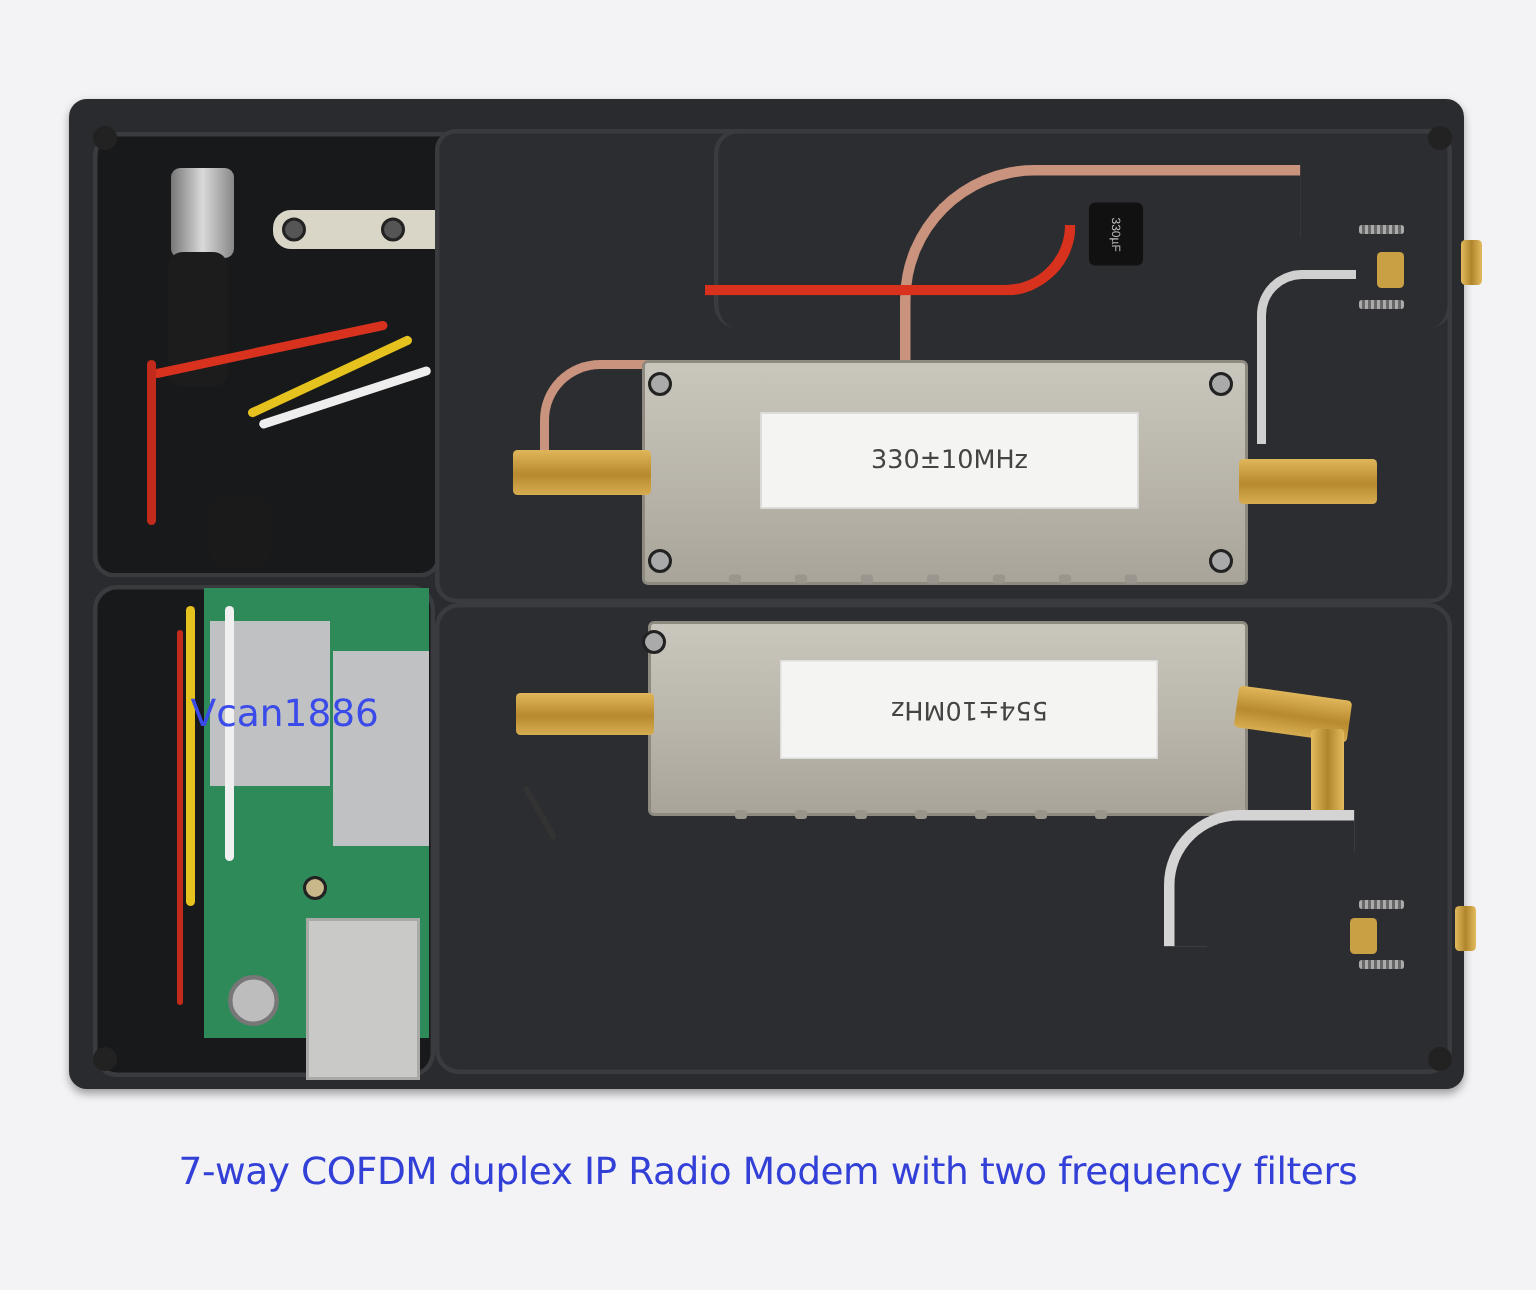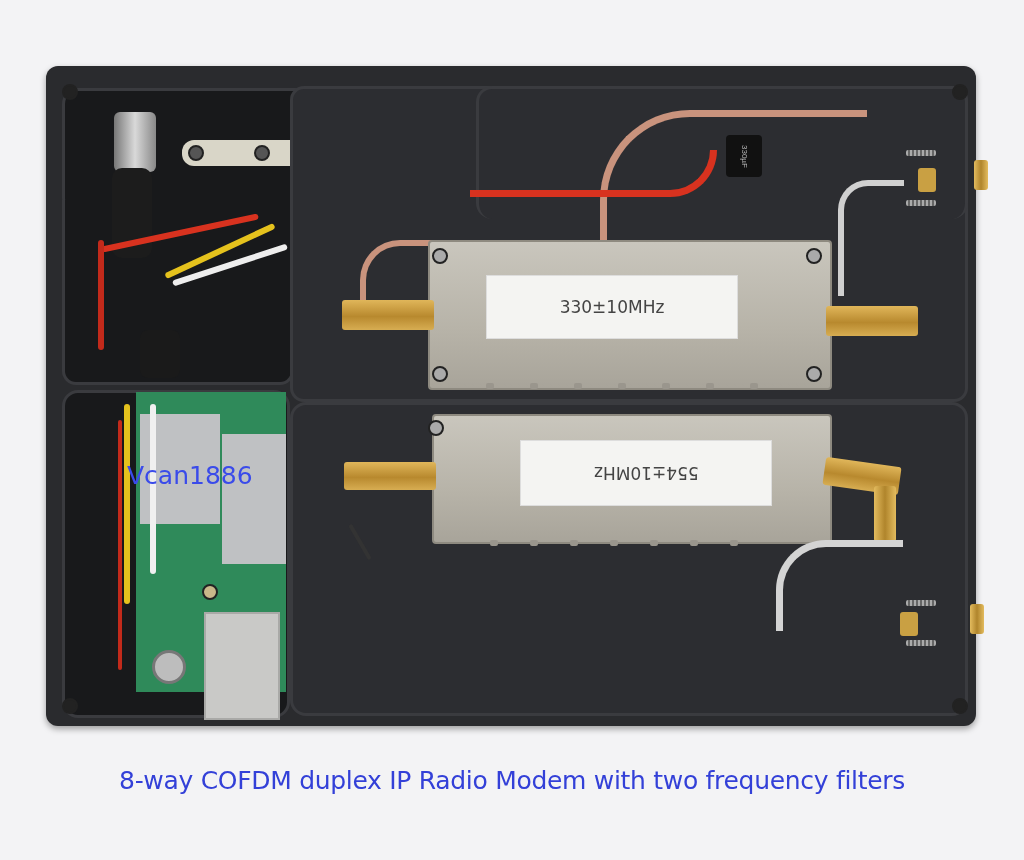--- a/index.html
+++ b/index.html
@@ -53,21 +53,21 @@
 
 <div class="abs cap" style="left:726px;top:135px;width:36px;height:42px;">
     <span>330µF</span>
   </div>
 
 <div class="abs" style="left:600px;top:110px;width:260px;height:140px;border:7px solid #c9937d;border-right:none;border-bottom:none;border-radius:90px 0 0 0;"></div>
 <div class="abs" style="left:360px;top:240px;width:80px;height:60px;border:6px solid #c9937d;border-right:none;border-bottom:none;border-radius:40px 0 0 0;"></div>
 <div class="abs" style="left:470px;top:150px;width:240px;height:40px;border:7px solid #d8321f;border-top:none;border-left:none;border-radius:0 0 60px 0;"></div>
 
 <div class="abs filter" style="left:428px;top:240px;width:400px;height:146px;"></div>
-<div class="abs label" style="left:486px;top:275px;width:250px;height:62px;">330±10MHz</div>
+<div class="abs label" style="left:507px;top:275px;width:250px;height:62px;">330±10MHz</div>
 <div class="abs sma" style="left:342px;top:300px;width:92px;height:30px;"></div>
 <div class="abs sma" style="left:826px;top:306px;width:92px;height:30px;"></div>
 <div class="abs screw" style="left:432px;top:248px;background:#aaa;"></div>
 <div class="abs screw" style="left:432px;top:366px;background:#aaa;"></div>
 <div class="abs screw" style="left:806px;top:248px;background:#aaa;"></div>
 <div class="abs screw" style="left:806px;top:366px;background:#aaa;"></div>
 
 <div class="knob" style="left:486px;top:383px;"></div>
 <div class="knob" style="left:530px;top:383px;"></div>
 <div class="knob" style="left:574px;top:383px;"></div>
@@ -117,13 +117,13 @@
 <div class="standoff" style="left:906px;top:600px;"></div>
 <div class="standoff" style="left:906px;top:640px;"></div>
 <div class="abs sma-ext" style="left:970px;top:604px;width:14px;height:30px;"></div>
 <div class="wire" style="left:340px;top:540px;width:40px;height:4px;background:#333;transform:rotate(60deg);"></div>
 
 <div class="abs screw" style="left:62px;top:84px;background:#222;"></div>
 <div class="abs screw" style="left:62px;top:698px;background:#222;"></div>
 <div class="abs screw" style="left:952px;top:84px;background:#222;"></div>
 <div class="abs screw" style="left:952px;top:698px;background:#222;"></div>
 
-<div class="abs caption">8-way COFDM duplex IP Radio Modem with two frequency filters</div>
+<div class="abs caption">7-way COFDM duplex IP Radio Modem with two frequency filters</div>
 
 </body></html>

